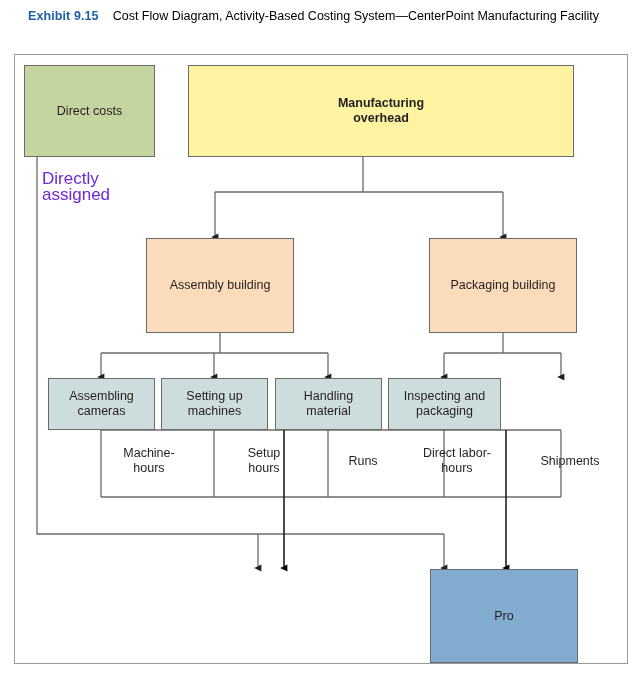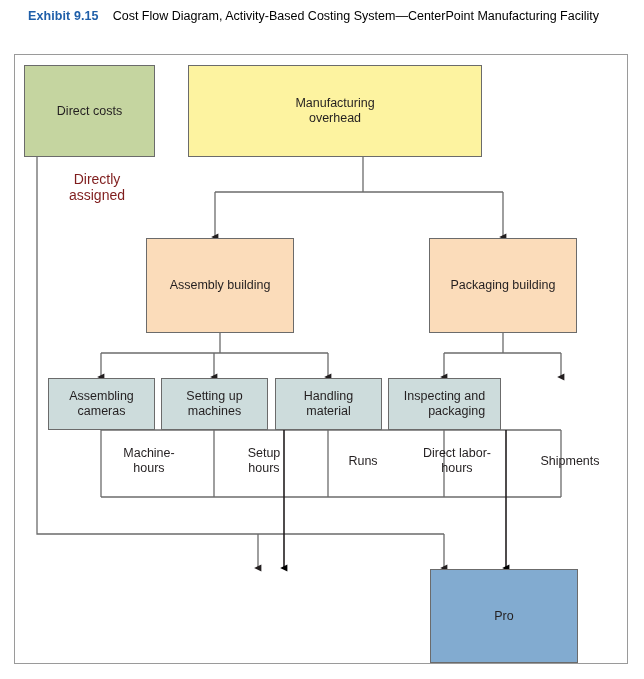--- a/index.html
+++ b/index.html
@@ -52,24 +52,24 @@
     font-size:12.5px;line-height:15px;
     color:#231f20;
     text-align:center;
     white-space:pre-line;
     display:flex;align-items:flex-start;justify-content:center;
   }
 
   
   .note{
     position:absolute;
-    font-size:14px;line-height:16px;
-    color:#7f1d1d;
+    font-size:17px;line-height:16px;
+    color:#6d28d9;
     white-space:pre-line;
-    text-align:center;
+    text-align:left;
   }
 
   
   svg.links{
     position:absolute;left:0;top:0;
     width:644px;height:679px;
     pointer-events:none;
   }
 </style>
 </head>
@@ -125,40 +125,40 @@
     </g>
 
     <g fill="none" stroke="#231f20" stroke-width="1.6">
       <path d="M284,430 L284,568" marker-end="url(#ahd)"></path>
       <path d="M506,430 L506,568" marker-end="url(#ahd)"></path>
     </g>
   </svg>
 
   <div class="box green" style="left:24px;top:65px;width:131px;height:92px;">Direct costs</div>
 
-  <div class="box yellow" style="left:188px;top:65px;width:294px;height:92px;">Manufacturing
+  <div class="box yellow" style="left:188px;top:65px;width:386px;height:92px;font-weight:bold;">Manufacturing
 overhead</div>
 
   <div class="note" style="left:42px;top:171px;width:110px;">Directly
 assigned</div>
 
   <div class="box peach" style="left:146px;top:238px;width:148px;height:95px;">Assembly building</div>
 
   <div class="box peach" style="left:429px;top:238px;width:148px;height:95px;">Packaging building</div>
 
   <div class="box slate" style="left:48px;top:378px;width:107px;height:52px;">Assembling
 cameras</div>
 
   <div class="box slate" style="left:161px;top:378px;width:107px;height:52px;">Setting up
 machines</div>
 
   <div class="box slate" style="left:275px;top:378px;width:107px;height:52px;">Handling
 material</div>
 
-  <div class="box slate" style="left:388px;top:378px;width:113px;height:52px;text-align:right;">Inspecting and
+  <div class="box slate" style="left:388px;top:378px;width:113px;height:52px;">Inspecting and
 packaging</div>
 
 
   <div class="driver" style="left:103px;top:446px;width:92px;">Machine-
 hours</div>
 
   <div class="driver" style="left:218px;top:446px;width:92px;">Setup
 hours</div>
 
   <div class="driver" style="left:332px;top:454px;width:62px;text-align:right;">Runs</div>

